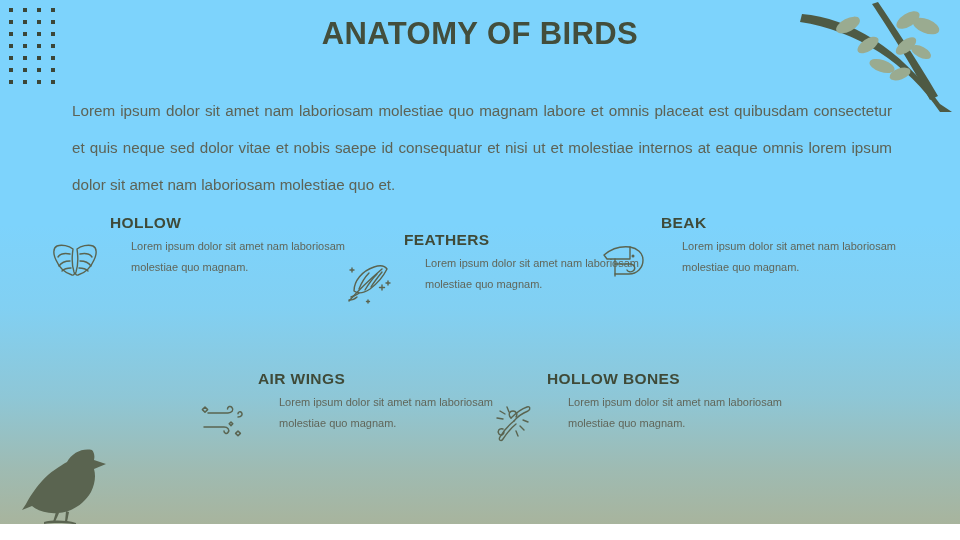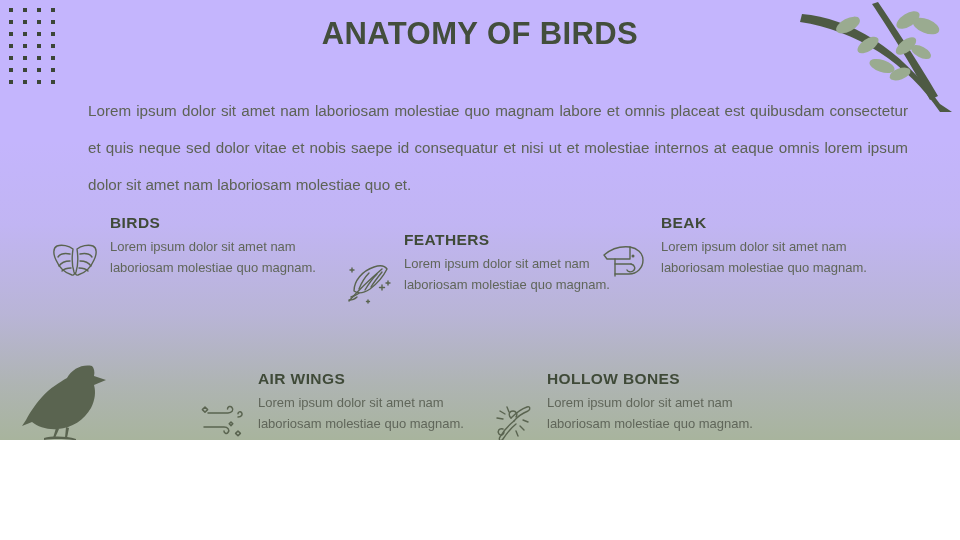--- a/index.html
+++ b/index.html
@@ -7,23 +7,23 @@
   html, body { width:960px; height:540px; }
   body {
     font-family:"Liberation Sans", sans-serif;
     background:#ffffff;
     overflow:hidden;
     position:relative;
   }
   .slide {
     position:relative;
     width:960px;
-    height:440px;
+    height:524px;
     overflow:hidden;
-    background:#c4b5fd;
+    background:#7dd3fc;
   }
   
   .bg-gradient {
     position:absolute;
     left:0; right:0; bottom:0;
     height:300px;
     background:linear-gradient(to bottom,
         rgba(168,180,157,0) 0%,
         rgba(168,180,157,0.10) 28%,
         rgba(168,180,157,0.40) 58%,
@@ -61,44 +61,44 @@
     color:#434e3c;
   }
   .intro {
     position:absolute;
     left:72px; top:92px;
     width:820px;
     font-size:15.2px;
     line-height:37px;
     color:#5d6356;
     text-align:justify;
-    margin-left:16px;
   }
 
   
   .row { position:absolute; }
   .row-top { top:214px; left:0; width:960px; }
   .row-bottom { top:370px; left:0; width:960px; }
 
   .feature {
     position:absolute;
     width:250px;
   }
   .feature .f-head {
     font-size:15.5px;
     font-weight:700;
     color:#3f4a38;
     letter-spacing:0.4px;
     margin:0 0 4px 0;
     white-space:nowrap;
   }
   .feature .f-body {
-    font-size:13px;
+    font-size:11px;
     line-height:21px;
     color:#60665a;
+    margin-left:21px;
   }
   .feature .f-icon {
     position:absolute;
     left:-60px;
     top:28px;
     width:50px;
     height:46px;
   }
   .f-txt { padding-left:0; }
 
@@ -215,21 +215,21 @@
               <path d="M21 26 C 17 26, 14 27, 12 29"></path>
 
               <path d="M27 7 C 31 4, 38 2, 43 4 C 47 6, 47 12, 44 18 C 41 25, 35 31, 28 33 C 26 33.5, 25 32, 26 30 C 28 24, 28 14, 27 7 Z"></path>
               <path d="M30 12 C 35 11, 40 12, 42 15"></path>
               <path d="M30 19 C 35 19, 39 21, 41 24"></path>
               <path d="M29 26 C 33 26, 36 27, 38 29"></path>
             </g>
           </svg>
         </div>
         <div class="f-txt">
-          <div class="f-head">BIRDS</div>
+          <div class="f-head">HOLLOW</div>
           <div class="f-body">Lorem ipsum dolor sit amet nam laboriosam molestiae quo magnam.</div>
         </div>
       </div>
 
       <div class="feature feathers">
         <div class="f-icon">
           <svg width="50" height="46" viewBox="0 0 50 46" aria-hidden="true">
             <g fill="none" stroke="#5a6450" stroke-width="1.4" stroke-linecap="round" stroke-linejoin="round">
 
               <path d="M5 42 C 12 34, 24 22, 38 10"></path>

